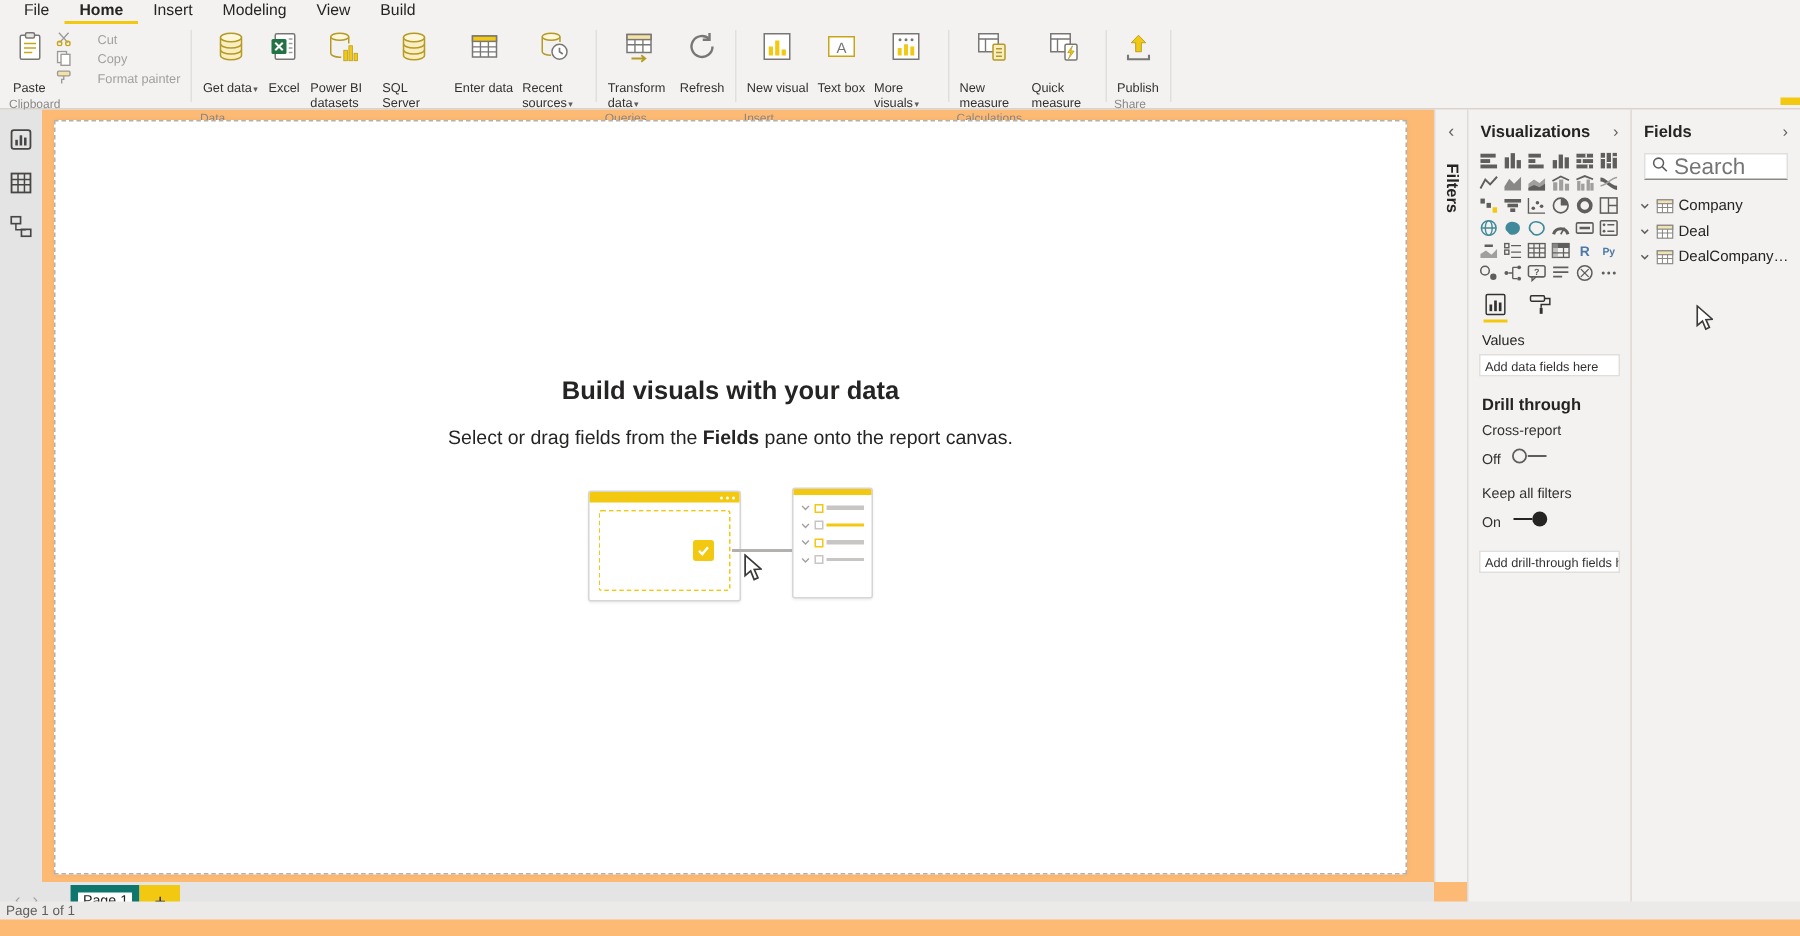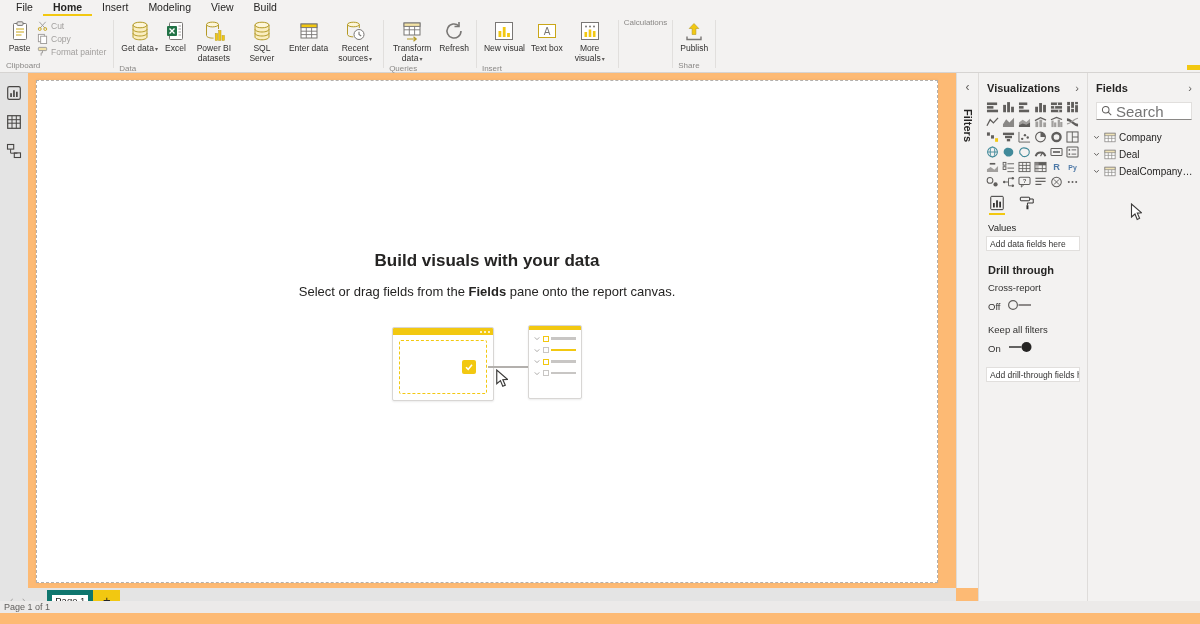--- a/index.html
+++ b/index.html
@@ -14,24 +14,24 @@
 
 
 #ribbon{position:absolute;top:16px;left:0;right:0;height:57px;background:#f3f2f1;border-bottom:1px solid #d6d4d2;display:flex;align-items:stretch;padding-left:2px}
 .rgroup{display:flex;flex-direction:column;padding:1px 4px 0}
 .rbody{flex:1;display:flex;align-items:flex-start;gap:2px}
 .rlabel{font-size:8px;color:#8a8886;text-align:left;padding:1px 0 2px}
 .rsep{width:1px;background:#e1dfdd;margin:4px 1px}
 .rbtn{display:flex;flex-direction:column;align-items:center;padding:3px 2px 0;min-width:27px;cursor:default}
 .ricon{width:22px;height:22px;display:block}
 .ricon svg{width:22px;height:22px;display:block}
-.rtext{font-size:8.5px;line-height:1.12;text-align:center;color:#323130;max-width:42px;margin-top:2px}
+.rtext{font-size:8.5px;line-height:1.12;color:#323130;max-width:42px;margin-top:12px}
 .caret{font-size:6px;color:#605e5c;margin-left:1px}
 .rcol{display:flex;flex-direction:column;gap:2px;padding-top:3px}
-.rsmall{display:flex;align-items:center;gap:3px;font-size:8.5px;color:#a19f9d;padding:0 2px}
+.rsmall{display:flex;align-items:center;gap:17px;font-size:8.5px;color:#a19f9d;padding:0 2px}
 .ricon-s{width:11px;height:11px;display:inline-block}
 .ricon-s svg{width:11px;height:11px;display:block}
 #ribbon-accent{position:absolute;top:65px;right:0;width:13px;height:5px;background:#f2c811;z-index:6}
 
 
 #leftrail{position:absolute;left:0;top:73px;bottom:36px;width:28px;background:#e4e4e4;display:flex;flex-direction:column;align-items:center;padding-top:12px;gap:13px}
 .rail-icon{width:16px;height:16px;cursor:pointer}
 .rail-icon svg{width:16px;height:16px;display:block}
 
 
@@ -292,20 +292,44 @@
                 <rect x="13.9" y="11" width="2.6" height="6" fill="#f2c811"></rect>
               </svg>
             </span>
             <span class="rtext">More visuals<span class="caret">▾</span></span>
           </div>
         </div>
         <div class="rlabel">Insert</div>
       </div>
       <div class="rsep"></div>
       <div class="rgroup">
+        <div class="rbody">
+          <div class="rbtn">
+            <span class="ricon">
+              <svg viewBox="0 0 22 22">
+                <rect x="2.5" y="2.5" width="13" height="12" fill="#fff" stroke="#797775"></rect>
+                <path d="M2.5 6 h13 M7 6 v8.5" stroke="#797775" stroke-width="0.9"></path>
+                <rect x="12" y="9.5" width="8" height="10.5" rx="1" fill="#faeec0" stroke="#b49a26"></rect>
+                <path d="M14 12.5 h4 M14 15 h4 M14 17.5 h4" stroke="#b49a26" stroke-width="0.9"></path>
+              </svg>
+            </span>
+            <span class="rtext">New measure</span>
+          </div>
+          <div class="rbtn">
+            <span class="ricon">
+              <svg viewBox="0 0 22 22">
+                <rect x="2.5" y="2.5" width="13" height="12" fill="#fff" stroke="#797775"></rect>
+                <path d="M2.5 6 h13 M7 6 v8.5" stroke="#797775" stroke-width="0.9"></path>
+                <rect x="12" y="9.5" width="8" height="10.5" rx="1" fill="#fff" stroke="#797775"></rect>
+                <path d="M17 10.5 l-3.2 4.6 h2.1 l-1.6 4.2 3.8 -5.3 h-2.2 z" fill="#f2c811" stroke="#b49a26" stroke-width="0.5"></path>
+              </svg>
+            </span>
+            <span class="rtext">Quick measure</span>
+          </div>
+        </div>
         <div class="rlabel">Calculations</div>
       </div>
       <div class="rsep"></div>
       <div class="rgroup">
         <div class="rbody">
           <div class="rbtn">
             <span class="ricon">
               <svg viewBox="0 0 22 22">
                 <path d="M11 3.5 l4.8 5 h-2.9 v6 h-3.8 v-6 H6.2 z" fill="#f2c811" stroke="#b49a26" stroke-width="0.6"></path>
                 <path d="M4 16.5 v3 h14 v-3" fill="none" stroke="#797775" stroke-width="1.4"></path>

